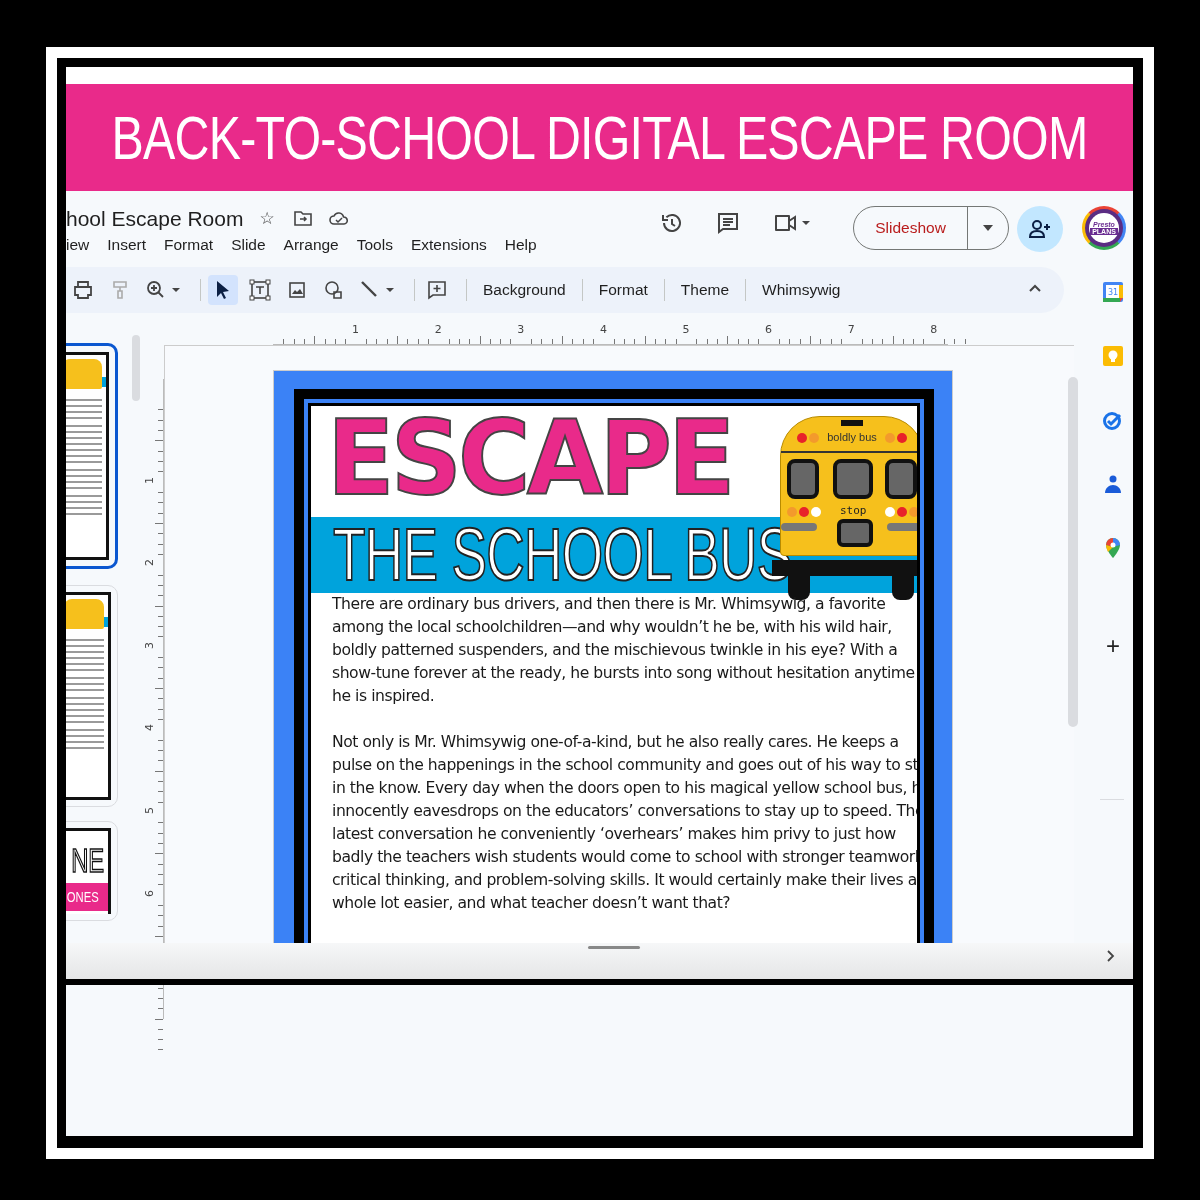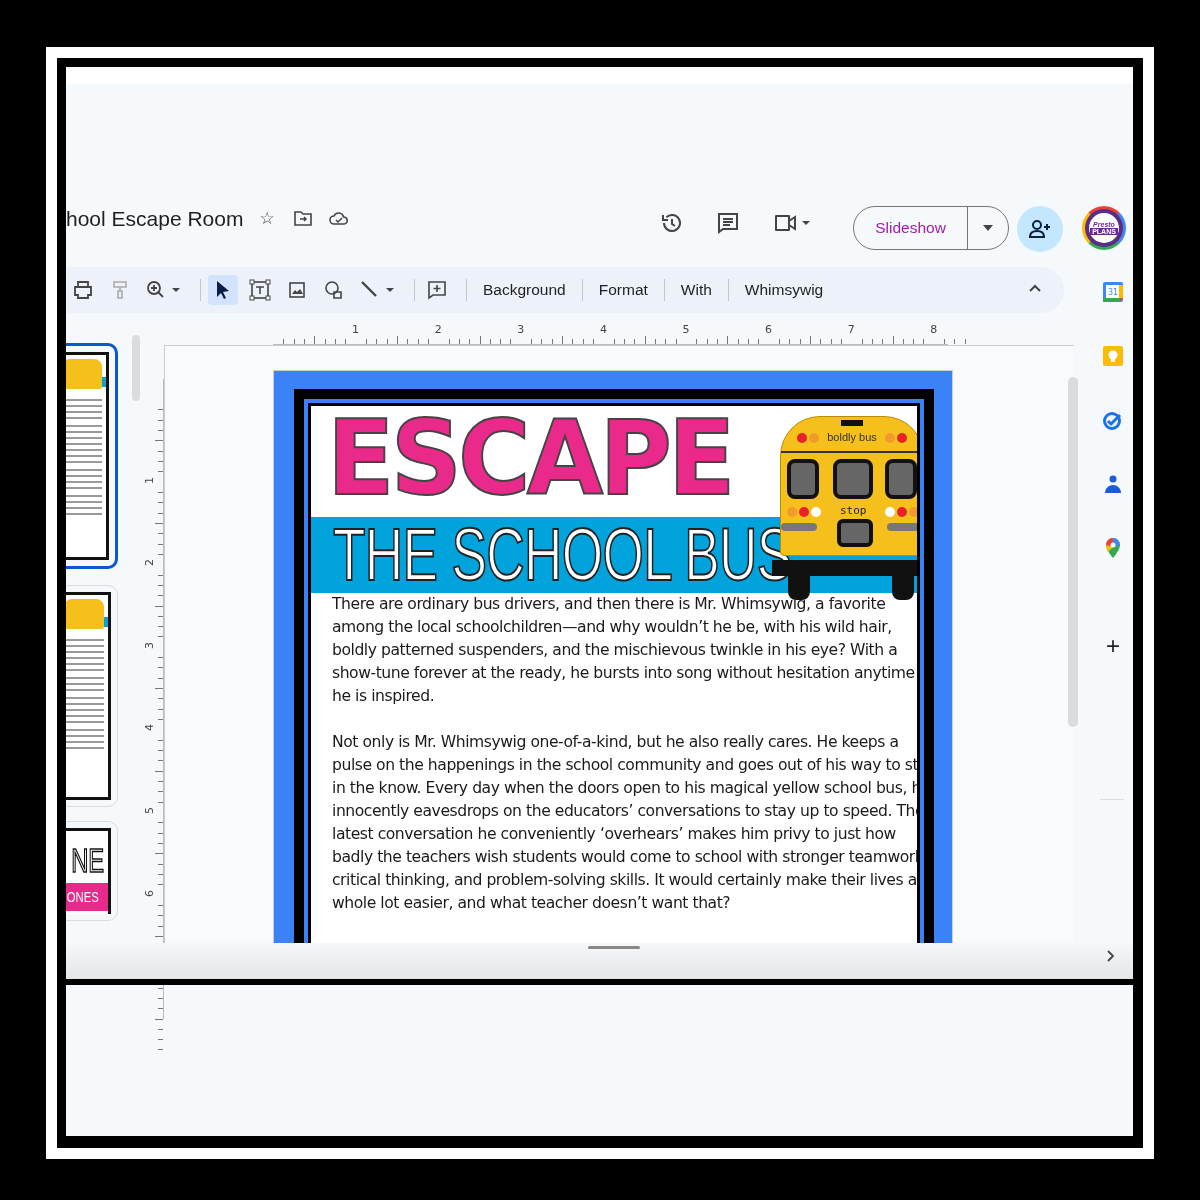--- a/index.html
+++ b/index.html
@@ -20,21 +20,21 @@
   
   .doc-title { position: absolute; left: 0; top: 140px; font-size: 21px; color: #1f1f1f; white-space: nowrap; }
   .title-icons { position: absolute; left: 190px; top: 140px; display: flex; gap: 14px; }
   .ticon { width: 22px; height: 22px; display: flex; align-items: center; justify-content: center; color: #444; font-size: 17px; }
   .menubar { position: absolute; left: 0; top: 169px; display: flex; gap: 0; font-size: 15.5px; color: #1f1f1f; }
   .menubar span { margin-right: 18px; }
 
   .hdr-right { position: absolute; top: 140px; left: 590px; display: flex; align-items: center; }
   .hbtn { width: 32px; height: 32px; display: flex; align-items: center; justify-content: center; color: #444; }
   .slideshow { position: absolute; left: 787px; top: 139px; width: 156px; height: 44px; border: 1px solid #747775; border-radius: 22px; display: flex; align-items: center; }
-  .slideshow-label { width: 114px; text-align: center; font-size: 15.5px; color: #a21caf; border-right: 1px solid #747775; height: 100%; line-height: 42px; }
+  .slideshow-label { width: 114px; text-align: center; font-size: 15.5px; color: #b91c1c; border-right: 1px solid #747775; height: 100%; line-height: 42px; }
   .slideshow-drop { flex: 1; display: flex; justify-content: center; align-items: center; }
   .share-btn { position: absolute; left: 951px; top: 139px; width: 46px; height: 46px; border-radius: 50%; background: #c2e7ff; display: flex; align-items: center; justify-content: center; }
   .avatar { position: absolute; left: 1016px; top: 139px; width: 44px; height: 44px; border-radius: 50%; border: 3px solid; border-color: #ea4335 #4285f4 #34a853 #fbbc04; background: #5b2c83; display: flex; align-items: center; justify-content: center; overflow: hidden; }
   .avatar-inner { width: 30px; height: 30px; border-radius: 50%; background: #fff; display: flex; align-items: center; justify-content: center; flex-direction: column; }
   .avatar-inner .a1 { font-size: 7px; color: #6a2c91; font-weight: bold; font-style: italic; }
   .avatar-inner .a2 { font-size: 7px; color: #2e7d32; font-weight: bold; background: #6a2c91; color: #fff; padding: 0 2px; }
 
   
   .toolbar { position: absolute; left: -20px; top: 200px; width: 1018px; height: 46px; background: #edf2fa; border-radius: 23px; display: flex; align-items: center; padding-left: 22px; }
   .tb-icon { width: 30px; height: 30px; display: flex; align-items: center; justify-content: center; color: #444; margin-right: 7px; }
@@ -102,38 +102,51 @@
 </style>
 </head>
 <body>
 
 <div class="frame-white"></div>
 <div class="frame-black"></div>
 
 <div class="inner">
 
   <div class="banner-topwhite"></div>
+  <div class="banner">
+    <span>BACK-TO-SCHOOL DIGITAL ESCAPE ROOM</span>
+  </div>
 
   <div class="doc-title">hool Escape Room</div>
   <div class="title-icons">
     <span class="ticon">☆</span>
     <span class="ticon">
       <svg width="18" height="16" viewBox="0 0 18 16">
           <path d="M1 2h6l2 2h8v11H1z" fill="none" stroke="#444" stroke-width="1.6"></path>
           <path d="M6 9h6M10 7l2 2-2 2" fill="none" stroke="#444" stroke-width="1.5"></path>
         </svg>
     </span>
     <span class="ticon">
       <svg width="20" height="16" viewBox="0 0 20 16">
           <path d="M5 14a4 4 0 0 1 0-8 5 5 0 0 1 9.5 1A3.5 3.5 0 0 1 15 14z" fill="none" stroke="#444" stroke-width="1.6"></path>
           <path d="M7 10l2 2 4-4" fill="none" stroke="#444" stroke-width="1.5"></path>
         </svg>
     </span>
   </div>
 
+  <div class="menubar">
+    <span>iew</span>
+    <span>Insert</span>
+    <span>Format</span>
+    <span>Slide</span>
+    <span>Arrange</span>
+    <span>Tools</span>
+    <span>Extensions</span>
+    <span>Help</span>
+  </div>
 
   <div class="hdr-right">
     <span class="hbtn">
       <svg width="24" height="24" viewBox="0 0 24 24">
           <path d="M4 12a8 8 0 1 0 2.4-5.7" fill="none" stroke="#444" stroke-width="2"></path>
           <path d="M3 4v5h5" fill="none" stroke="#444" stroke-width="2"></path>
           <path d="M12 8v5l3 2" fill="none" stroke="#444" stroke-width="2"></path>
         </svg>
     </span>
     <span class="hbtn" style="margin-left:24px">
@@ -232,21 +245,21 @@
       <svg width="20" height="20" viewBox="0 0 20 20">
           <path d="M2 2h16v13H6l-4 3z" fill="none" stroke="#444" stroke-width="1.6"></path>
           <path d="M10 5v7M6.5 8.5h7" stroke="#444" stroke-width="1.6"></path>
         </svg>
     </span>
     <span class="tb-sep"></span>
     <span class="tb-text">Background</span>
     <span class="tb-sep"></span>
     <span class="tb-text">Format</span>
     <span class="tb-sep"></span>
-    <span class="tb-text">With</span>
+    <span class="tb-text">Theme</span>
     <span class="tb-sep"></span>
     <span class="tb-text">Whimsywig</span>
     <span class="tb-collapse">
       <svg width="14" height="10" viewBox="0 0 14 10">
           <path d="M2 8l5-5 5 5" fill="none" stroke="#444" stroke-width="2"></path>
         </svg>
     </span>
   </div>
 
   <div class="side-panel">

